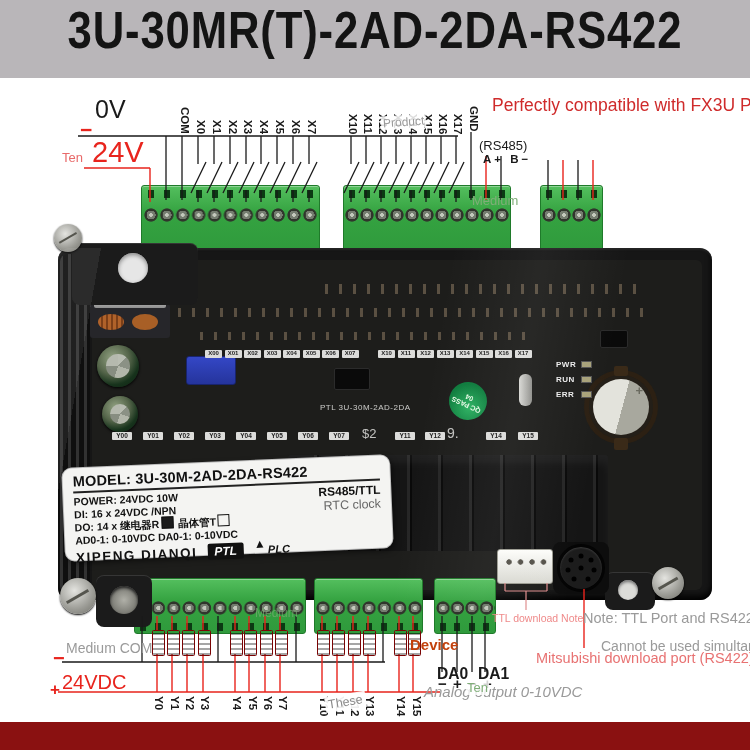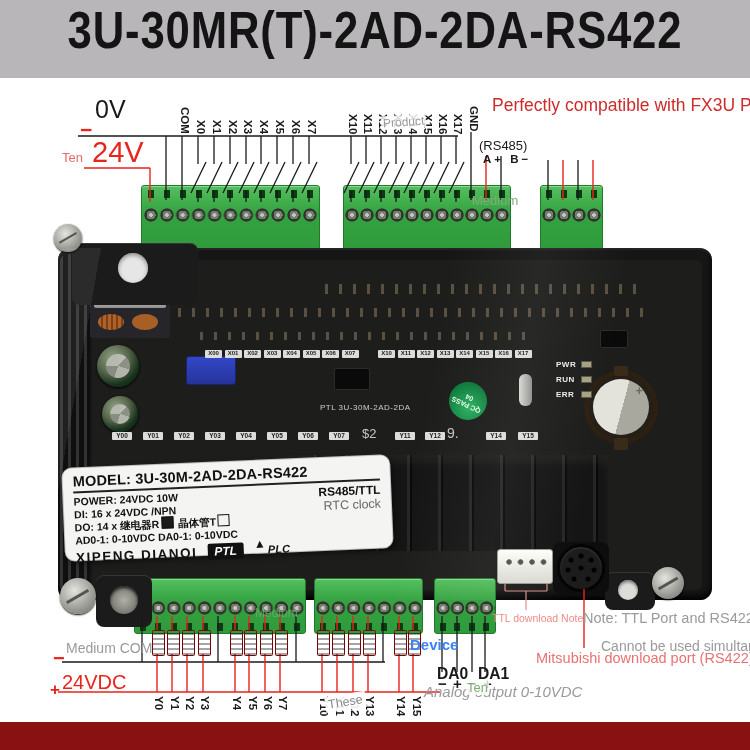--- a/index.html
+++ b/index.html
@@ -355,17 +355,17 @@
   <div class="t gray" style="left:583px;top:610px;font-size:14.5px;">Note: TTL Port and RS422</div>
   <div class="t gray" style="left:601px;top:638px;font-size:14px;">Cannot be used simultaneously</div>
   <div class="t salmon" style="left:536px;top:650px;font-size:14.5px;">Mitsubishi download port (RS422)</div>
 
   <div class="wm" style="left:62px;top:150px;font-size:13px;color:#e86a6a;">Ten</div>
   <div class="wm" style="left:381px;top:115px;font-size:12px;color:#9a9a9a;background:rgba(255,255,255,.85);padding:0 2px;transform:rotate(-4deg);">Product</div>
   <div class="wm" style="left:472px;top:193px;font-size:13px;color:#7fae78;">Medium</div>
   <div class="wm" style="left:255px;top:606px;font-size:12px;color:#7fae78;opacity:.65;">Medium</div>
   <div class="wm" style="left:362px;top:426px;font-size:13px;color:rgba(236,236,234,.8);">$2</div>
   <div class="wm" style="left:447px;top:425px;font-size:14px;color:rgba(236,236,234,.8);">9.</div>
-  <div class="wm" style="left:410px;top:636px;font-size:15px;color:#3b82f6;font-weight:600;">Device</div>
+  <div class="wm" style="left:410px;top:636px;font-size:15px;color:#c2410c;font-weight:600;">Device</div>
   <div class="wm" style="left:325px;top:694px;font-size:12.5px;color:#8a8a8a;background:rgba(255,255,255,.92);padding:1px 3px;transform:rotate(-9deg);">These</div>
   <div class="wm" style="left:466px;top:680px;font-size:13px;color:#7fae78;background:rgba(255,255,255,.8);padding:0 1px;">Ten</div>
 
 </div>
 
 </body></html>

